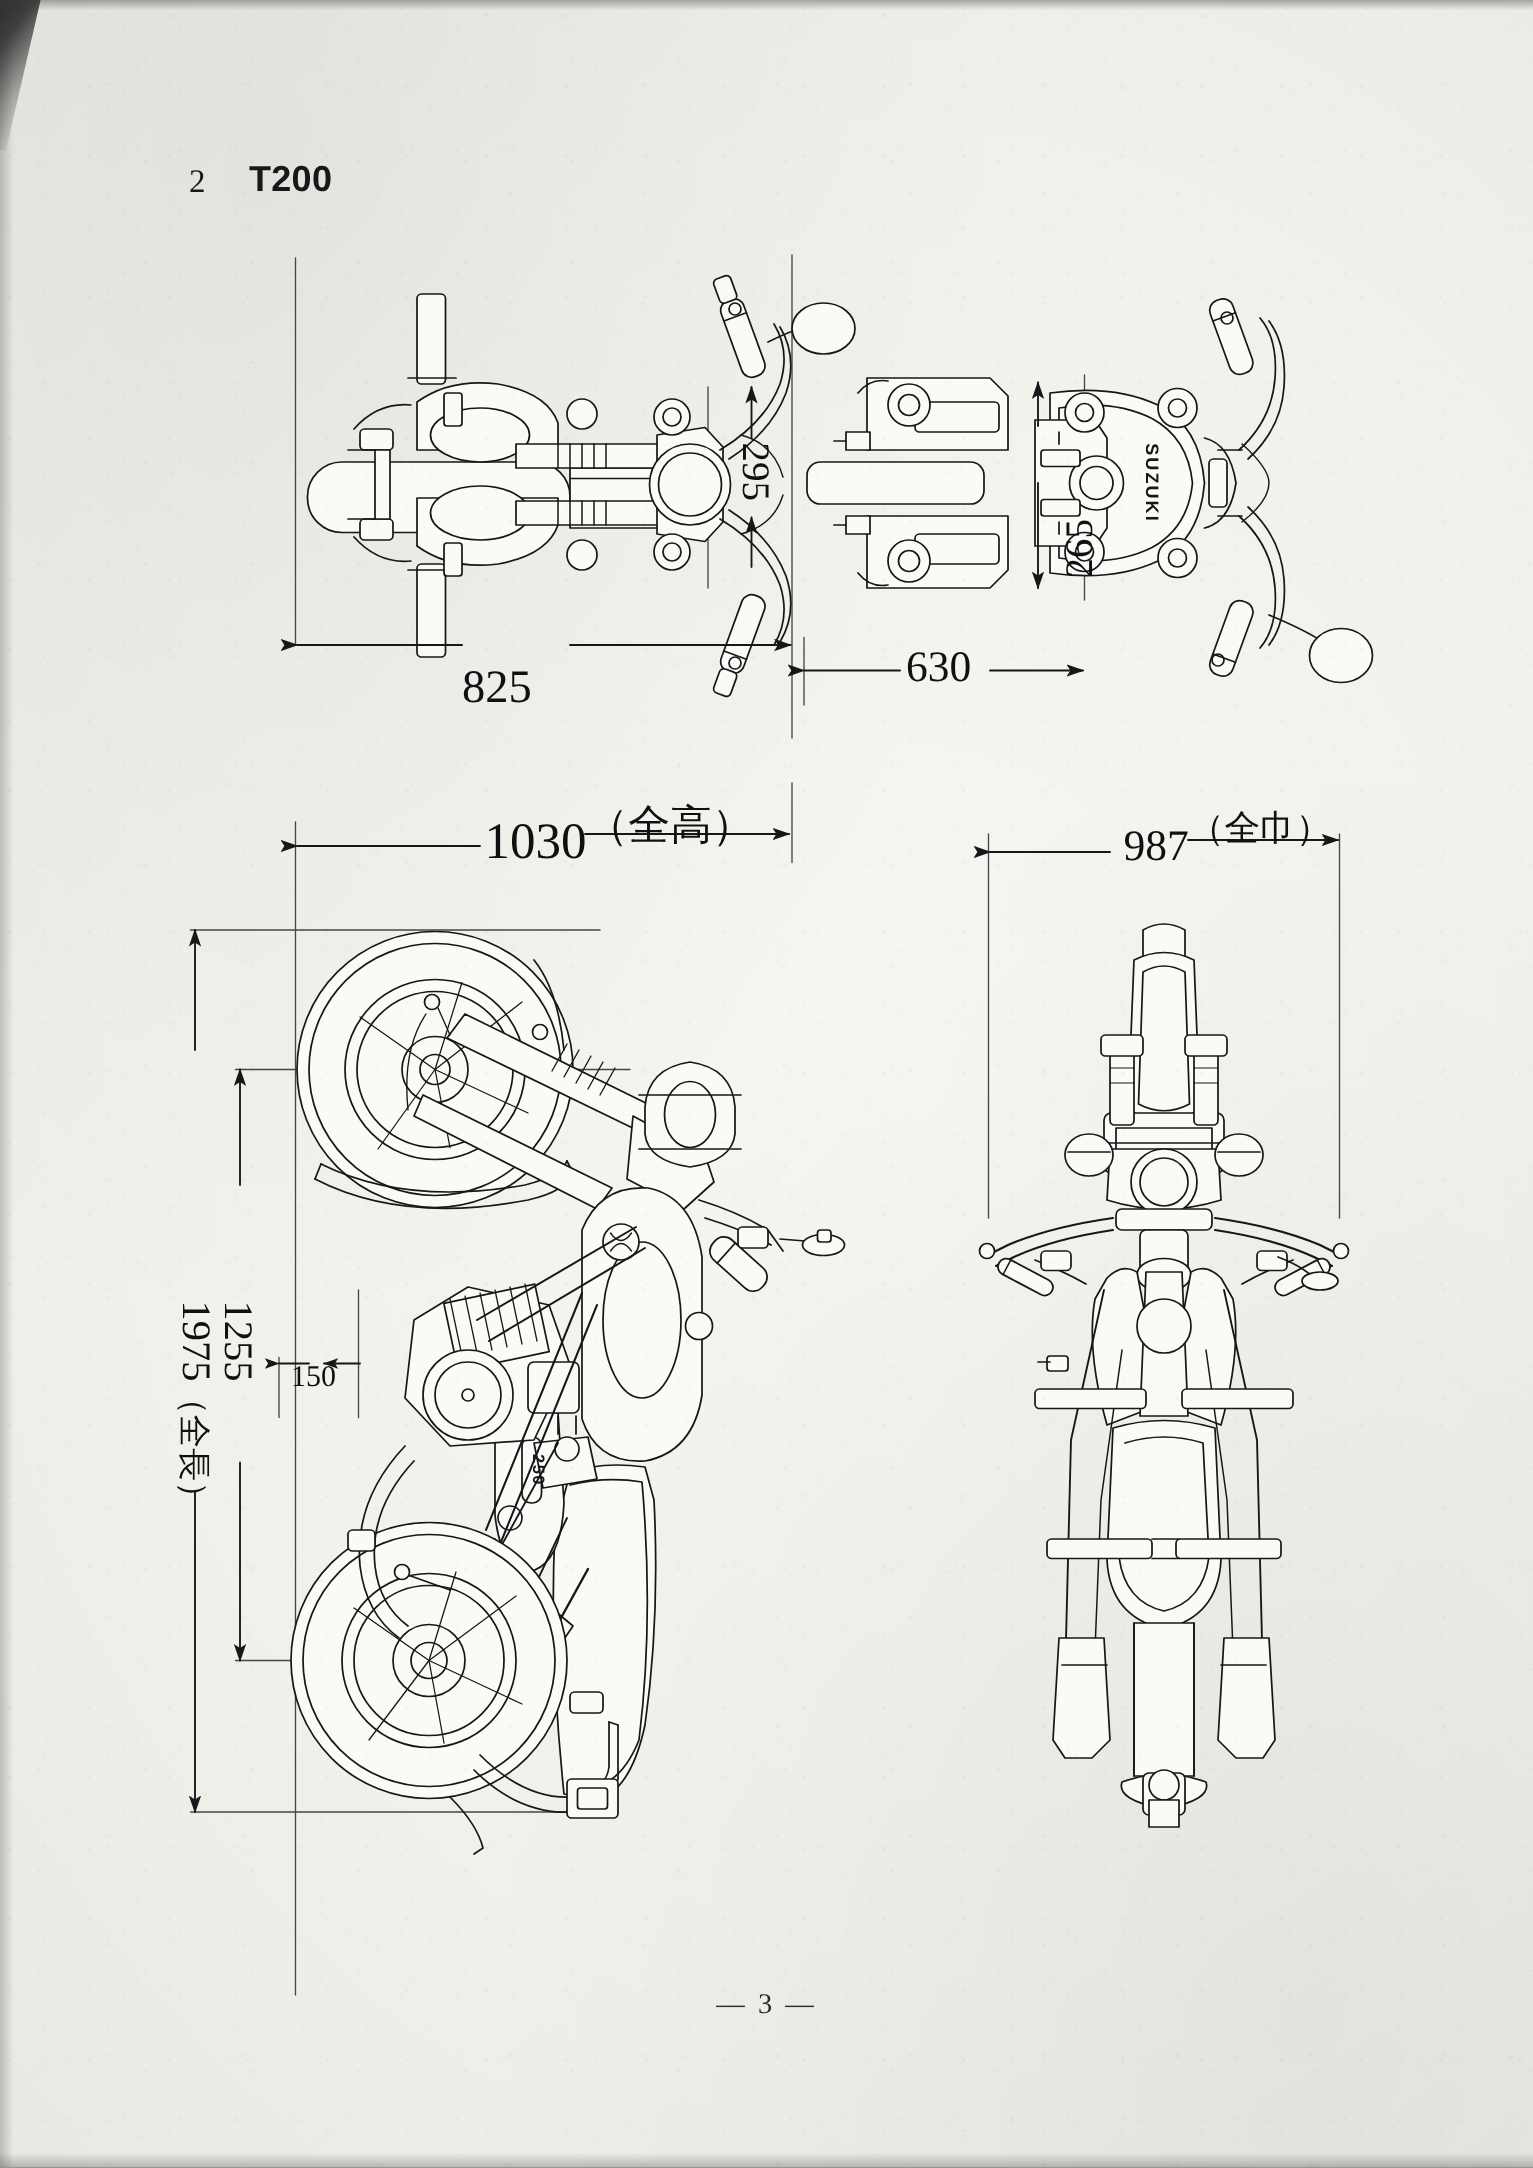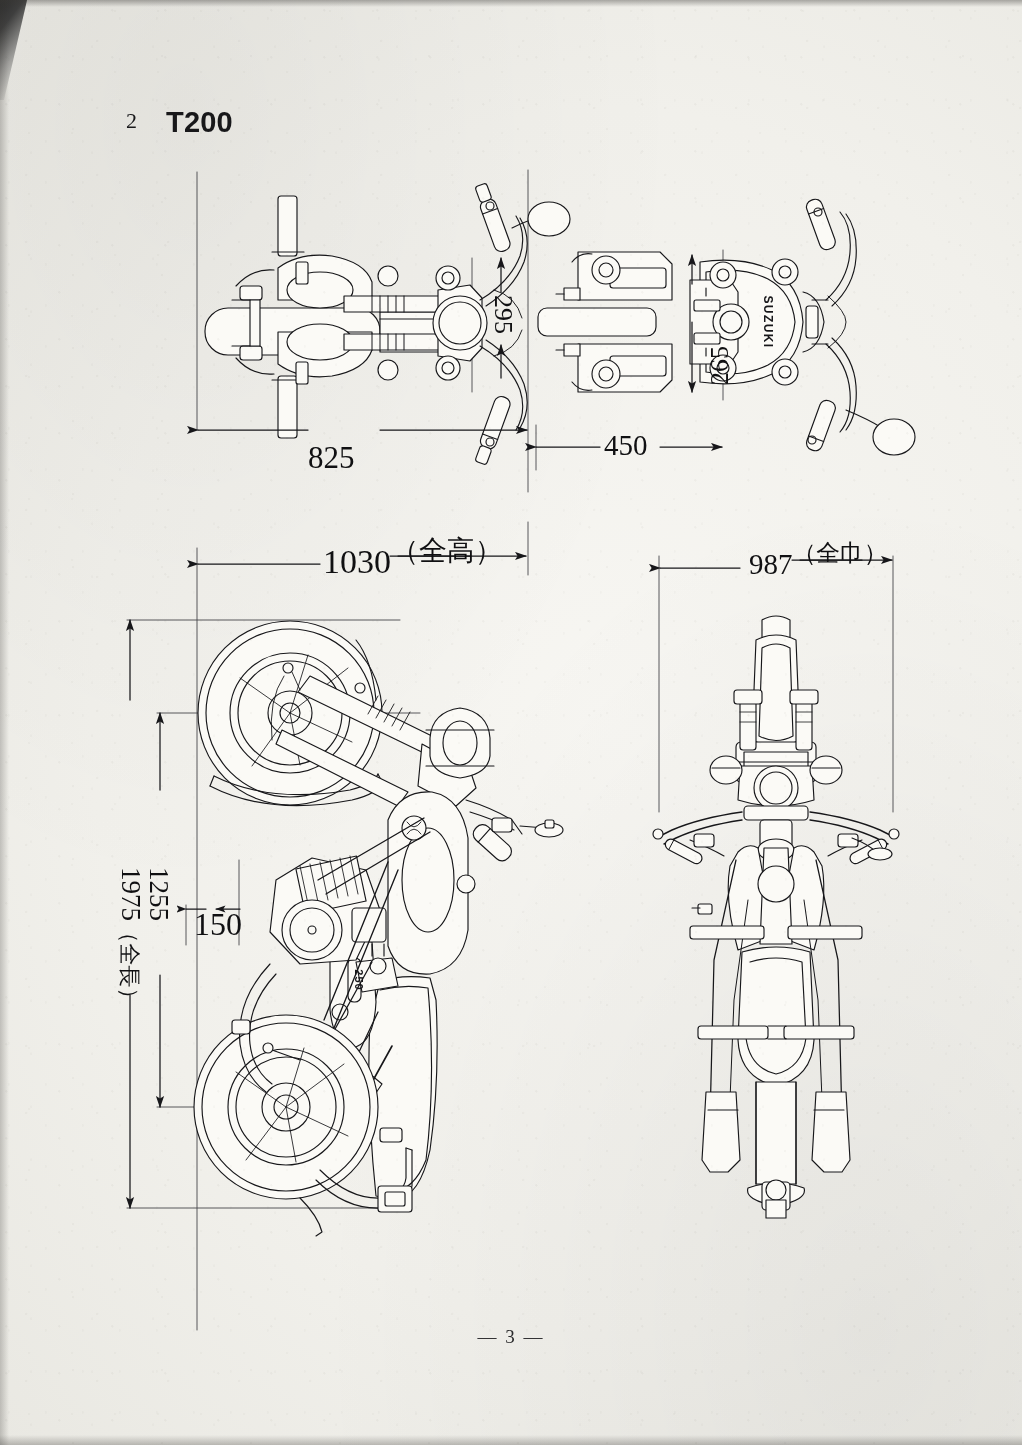--- a/index.html
+++ b/index.html
@@ -38,21 +38,21 @@
     position:absolute;left:0;bottom:0;width:1022px;height:10px;pointer-events:none;
     background:linear-gradient(0deg,rgba(60,58,55,.30),rgba(60,58,55,0));
   }
   #edge-left{
     position:absolute;left:0;top:0;width:9px;height:1445px;pointer-events:none;
     background:linear-gradient(90deg,rgba(60,58,55,.26),rgba(60,58,55,0));
   }
 
   .hdr{position:absolute;color:#18181a;white-space:nowrap;}
   #hdr-num{left:126px;top:108px;font-size:22px;font-family:"Liberation Serif",serif;}
-  #hdr-model{left:166px;top:106px;font-size:29px;font-family:"Liberation Sans",sans-serif;font-weight:700;letter-spacing:.2px;}
+  #hdr-model{left:166px;top:106px;font-size:24px;font-family:"Liberation Sans",sans-serif;font-weight:700;letter-spacing:.2px;}
 
   #footer{
     position:absolute;left:0;right:0;top:1326px;text-align:center;
     font-size:19px;color:#2b2b2d;font-family:"Liberation Serif",serif;letter-spacing:2px;
   }
 
   svg.art{position:absolute;left:0;top:0;width:1022px;height:1445px;overflow:visible;}
   svg.art *{vector-effect:non-scaling-stroke;}
 
   .dimtext{
@@ -490,21 +490,21 @@
 
   <div class="dimtext" style="left:308px;top:414px;font-size:31px;margin-top:28px;">
     <span>825</span>
   </div>
 
   <div class="dimtext vert" style="left:516px;top:295px;font-size:26px;transform:rotate(90deg);">
     <span>295</span>
   </div>
 
   <div class="dimtext" style="left:604px;top:431px;font-size:29px;">
-    <span>450</span>
+    <span>630</span>
   </div>
 
   <div class="dimtext vert" style="left:707px;top:385px;font-size:26px;transform:rotate(-90deg);">
     <span>265</span>
   </div>
 
   <div class="dimtext" style="left:323px;top:545px;font-size:34px;">
     <span>1030</span><span class="jp" style="position:relative;top:-13px;">（全高）</span>
   </div>
 
@@ -513,21 +513,21 @@
   </div>
 
   <div class="dimtext vert" style="left:172px;top:867px;font-size:27px;transform:rotate(90deg);">
     <span>1255</span>
   </div>
 
   <div class="dimtext vert" style="left:144px;top:867px;font-size:27px;transform:rotate(90deg);">
     <span>1975</span><span class="jp">（全長）</span>
   </div>
 
-  <div class="dimtext" style="left:194px;top:908px;font-size:32px;">
+  <div class="dimtext" style="left:194px;top:908px;font-size:20px;">
     <span>150</span>
   </div>
 
   <div id="footer">— 3 —</div>
 
   <div id="grain"></div>
   <div id="edge-tl"></div>
   <div id="edge-top"></div>
   <div id="edge-left"></div>
   <div id="edge-bottom"></div>

